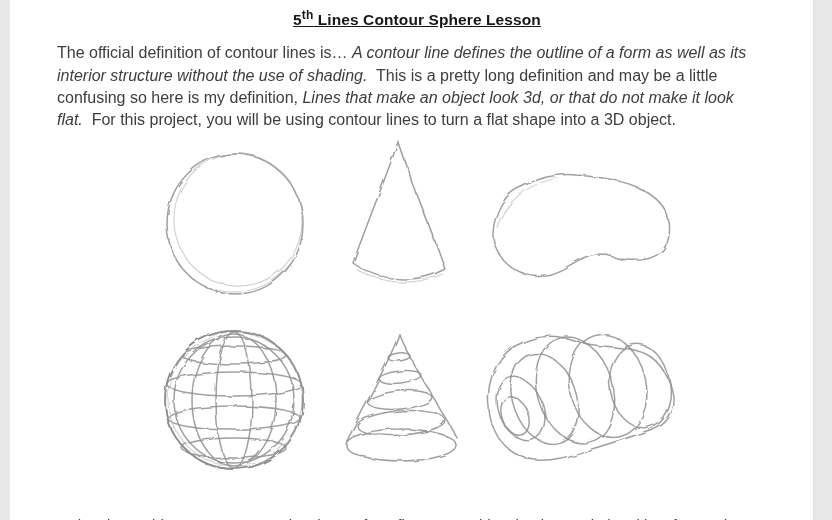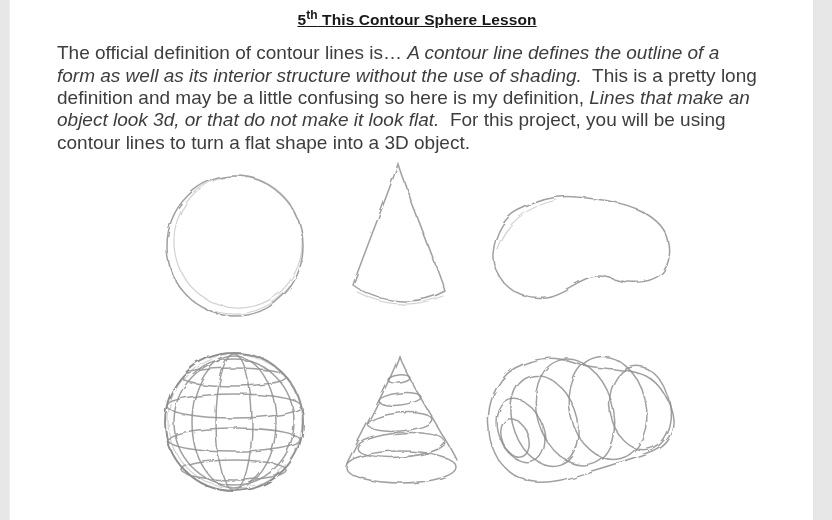--- a/index.html
+++ b/index.html
@@ -27,21 +27,21 @@
     text-align: center;
     font-size: 15.5px;
     font-weight: bold;
     color: #171717;
     letter-spacing: 0.1px;
   }
   .doc-title .u { text-decoration: underline; }
   .doc-title sup { font-size: 12px; }
   .para {
     margin: 13px 0 0 0;
-    font-size: 19px;
+    font-size: 16px;
     line-height: 22.4px;
     color: #3d3d3d;
     white-space: pre-wrap;
   }
   .para em { font-style: italic; }
   .figures { position: relative; width: 702px; height: 382px; }
   .figures svg { position: absolute; left: 0; top: 0; }
   .closing {
     margin: 0;
     font-size: 15px;
@@ -53,21 +53,21 @@
   .pencil-light { stroke: #a5a5a5; fill: none; stroke-width: 1.2; stroke-opacity: .5; stroke-linecap: round; }
   .pencil-bold { stroke: #828282; fill: none; stroke-width: 1.9; stroke-opacity: .9; stroke-linecap: round; }
 </style>
 </head>
 <body>
 
 <div class="canvas">
   <div class="page">
     <div class="content">
 
-      <h1 class="doc-title"><span class="u"><span>5</span><sup>th</sup><span> This Contour Sphere Lesson</span></span></h1>
+      <h1 class="doc-title"><span class="u"><span>5</span><sup>th</sup><span> Lines Contour Sphere Lesson</span></span></h1>
 
       <p class="para"><span>The official definition of contour lines is… </span><em>A contour line defines the outline of a form as well as its interior structure without the use of shading.</em><span>  This is a pretty long definition and may be a little confusing so here is my definition, </span><em>Lines that make an object look 3d, or that do not make it look flat.</em><span>  For this project, you will be using contour lines to turn a flat shape into a 3D object.</span></p>
 
       <div class="figures">
         <svg width="702" height="382" viewBox="0 0 702 382">
           <defs>
             <filter id="pencil-rough" x="-15%" y="-15%" width="130%" height="130%">
               <feTurbulence type="fractalNoise" baseFrequency="0.045" numOctaves="4" seed="7" result="noise"></feTurbulence>
               <feDisplacementMap in="SourceGraphic" in2="noise" scale="4.5"></feDisplacementMap>
             </filter>

